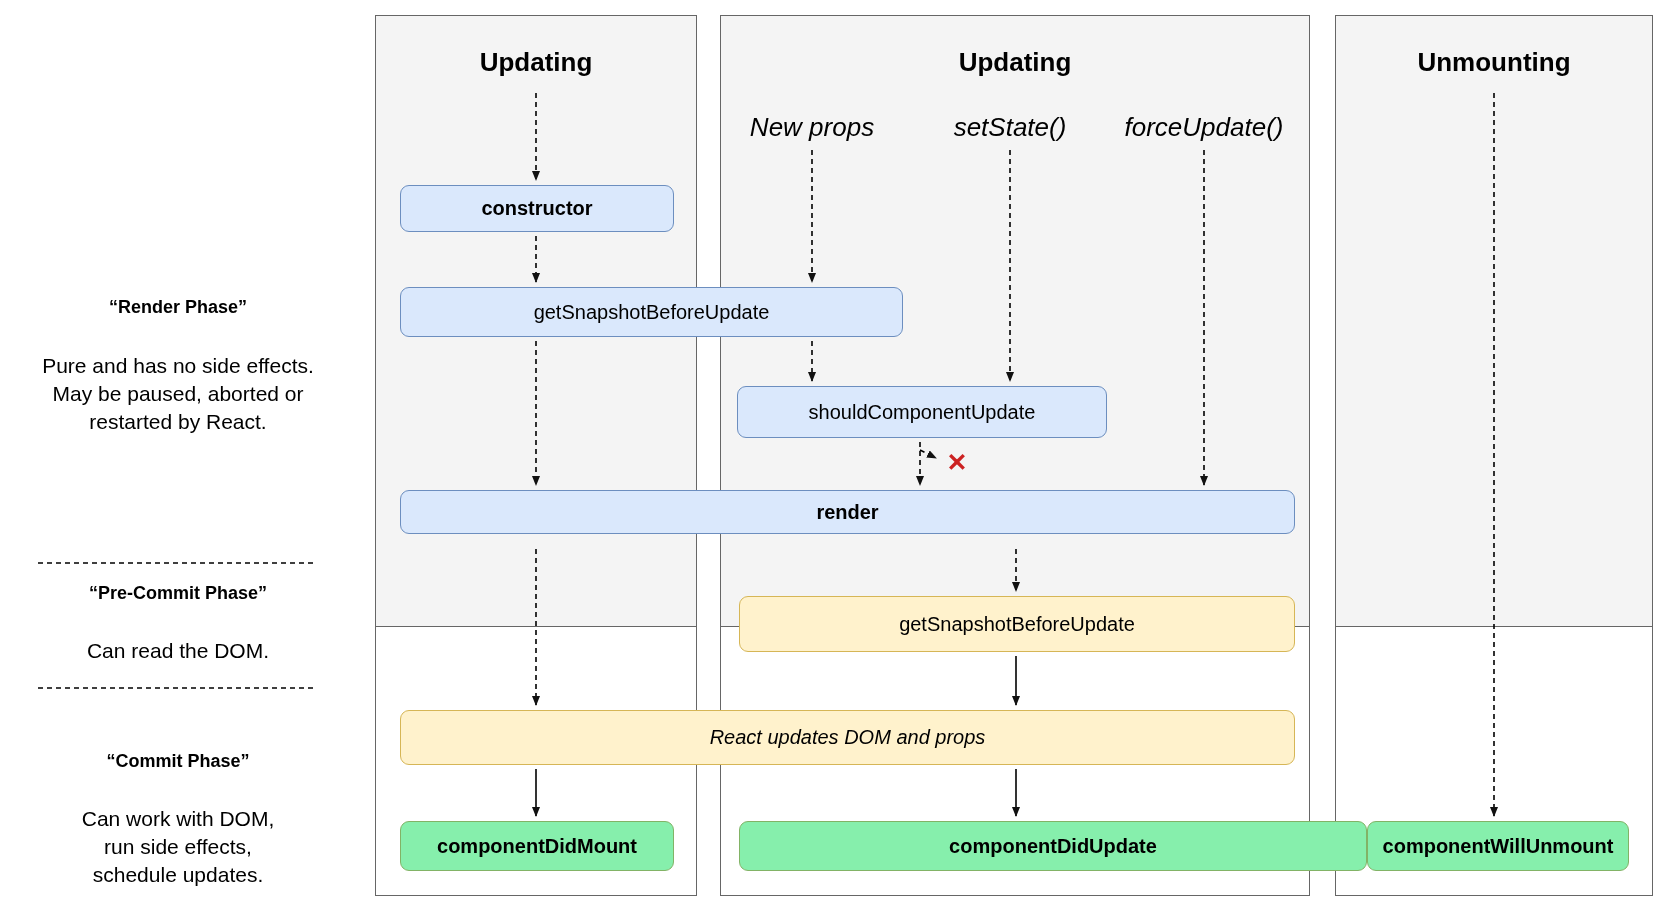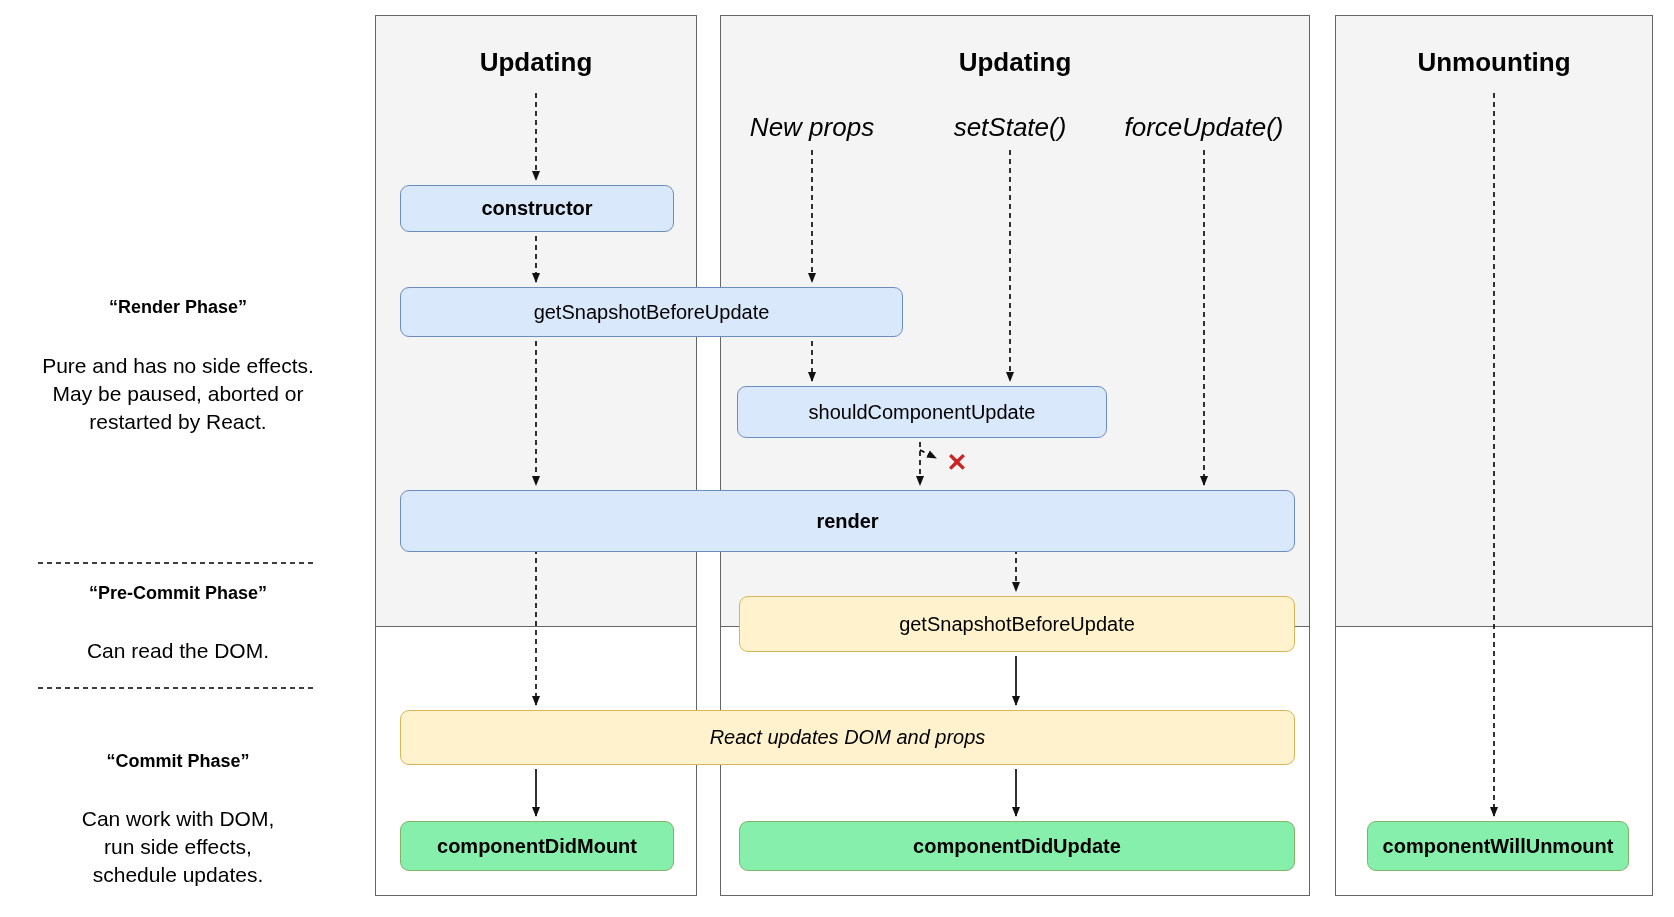--- a/index.html
+++ b/index.html
@@ -115,27 +115,27 @@
 
     <line class="dash" x1="1494" y1="93" x2="1494" y2="816" marker-end="url(#ah)"></line>
   </svg>
 
   <div class="node blue bold" style="left:400px;top:185px;width:274px;height:47px;">constructor</div>
 
   <div class="node blue" style="left:400px;top:287px;width:503px;height:50px;">getSnapshotBeforeUpdate</div>
 
   <div class="node blue" style="left:737px;top:386px;width:370px;height:52px;">shouldComponentUpdate</div>
 
-  <div class="node blue bold" style="left:400px;top:490px;width:895px;height:62px;">render</div>
+  <div class="node blue bold" style="left:400px;top:490px;width:895px;height:44px;">render</div>
 
   <div class="node yellow" style="left:739px;top:596px;width:556px;height:56px;">getSnapshotBeforeUpdate</div>
 
   <div class="node yellow ital" style="left:400px;top:710px;width:895px;height:55px;">React updates DOM and props</div>
 
   <div class="node green bold" style="left:400px;top:821px;width:274px;height:50px;">componentDidMount</div>
 
-  <div class="node green bold" style="left:739px;top:821px;width:556px;height:50px;">componentDidUpdate</div>
+  <div class="node green bold" style="left:739px;top:821px;width:628px;height:50px;">componentDidUpdate</div>
 
   <div class="node green bold" style="left:1367px;top:821px;width:262px;height:50px;">componentWillUnmount</div>
 
   <div id="abort-x">✕</div>
 
 </div>
 
 </body></html>

